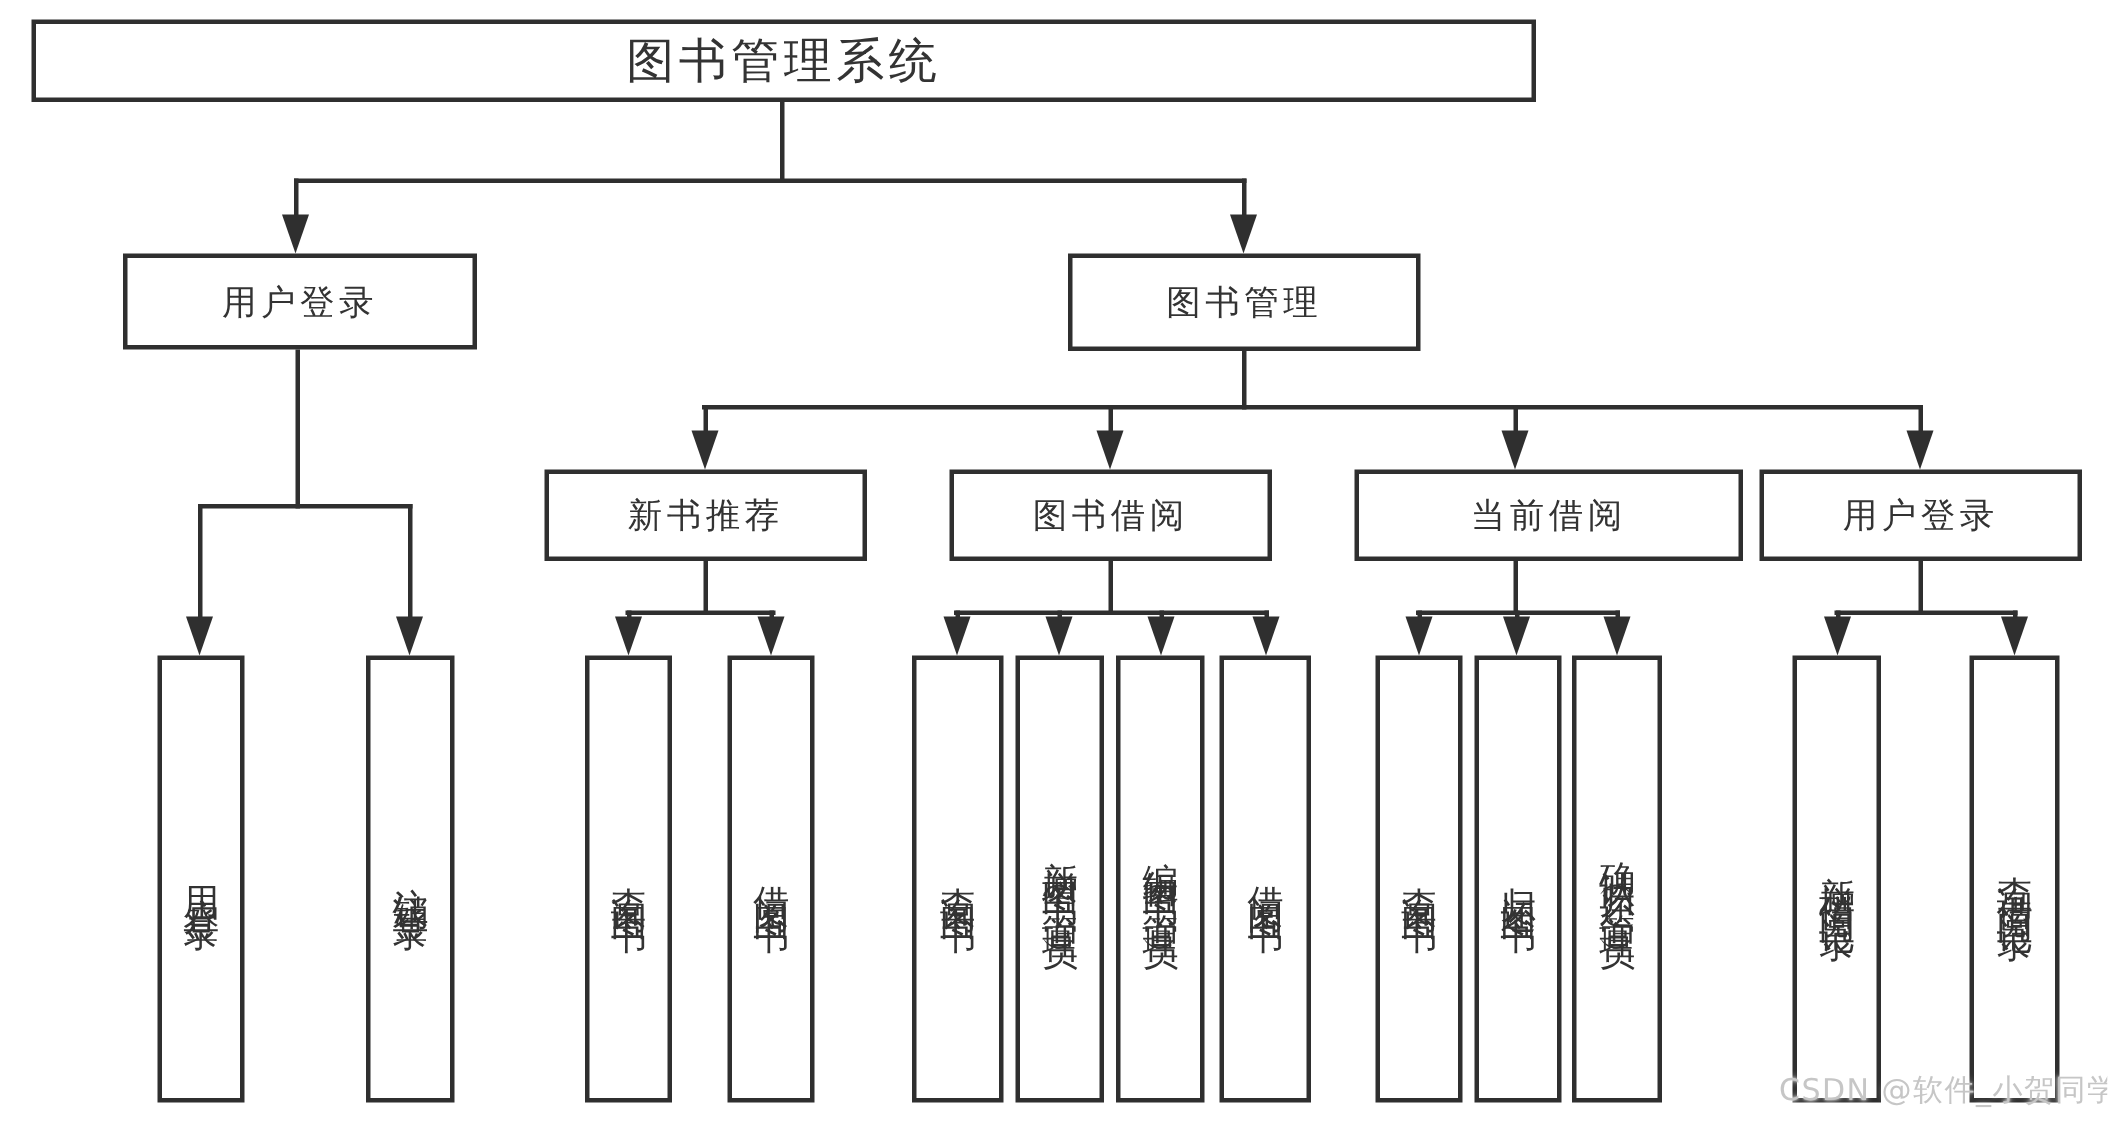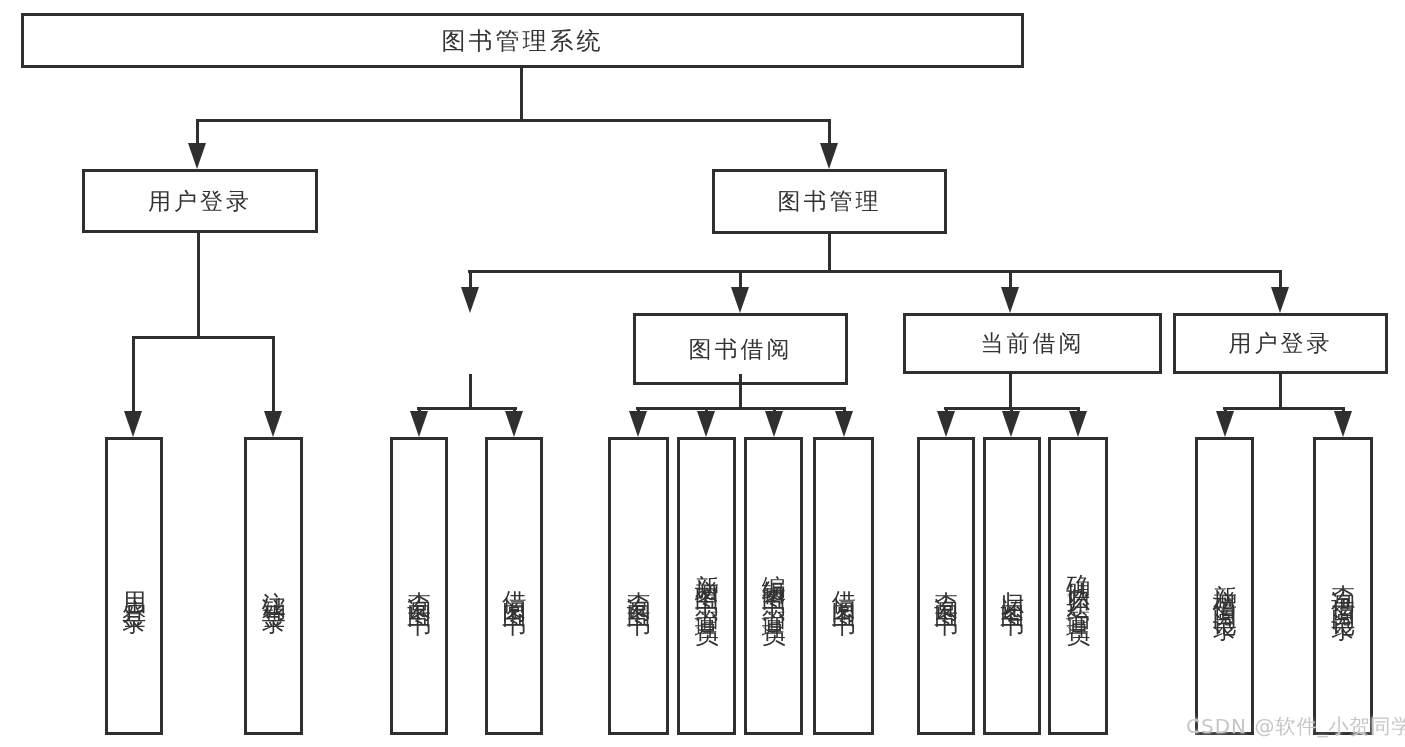--- a/index.html
+++ b/index.html
@@ -25,21 +25,21 @@
     align-items:center;
     justify-content:center;
     color:var(--text);
   }
   .node.h span{
     font-size:23px;
     letter-spacing:3px;
     color:var(--text);
     white-space:nowrap;
   }
-  .node.root span{font-size:24px;}
+  .node.root span{font-size:32px;}
   .node.leaf span{
     writing-mode:vertical-rl;
     text-orientation:mixed;
     font-size:24px;
     letter-spacing:7px;
     line-height:1.1;
     color:var(--text);
   }
   .hline{position:absolute;height:3px;background:var(--line);}
   .vline{position:absolute;width:3px;background:var(--line);}
@@ -69,21 +69,24 @@
     <span>图书管理系统</span>
   </div>
 
   <div class="node h" style="left:82px;top:169px;width:236px;height:64px;">
     <span>用户登录</span>
   </div>
   <div class="node h" style="left:712px;top:169px;width:235px;height:65px;">
     <span>图书管理</span>
   </div>
 
-  <div class="node h" style="left:633px;top:313px;width:215px;height:72px;">
+  <div class="node h" style="left:363px;top:313px;width:215px;height:61px;">
+    <span>新书推荐</span>
+  </div>
+  <div class="node h" style="left:633px;top:313px;width:215px;height:61px;">
     <span>图书借阅</span>
   </div>
   <div class="node h" style="left:903px;top:313px;width:259px;height:61px;">
     <span>当前借阅</span>
   </div>
   <div class="node h" style="left:1173px;top:313px;width:215px;height:61px;">
     <span>用户登录</span>
   </div>
 
   <div class="node leaf" style="left:105px;top:437px;width:58px;height:298px;">

